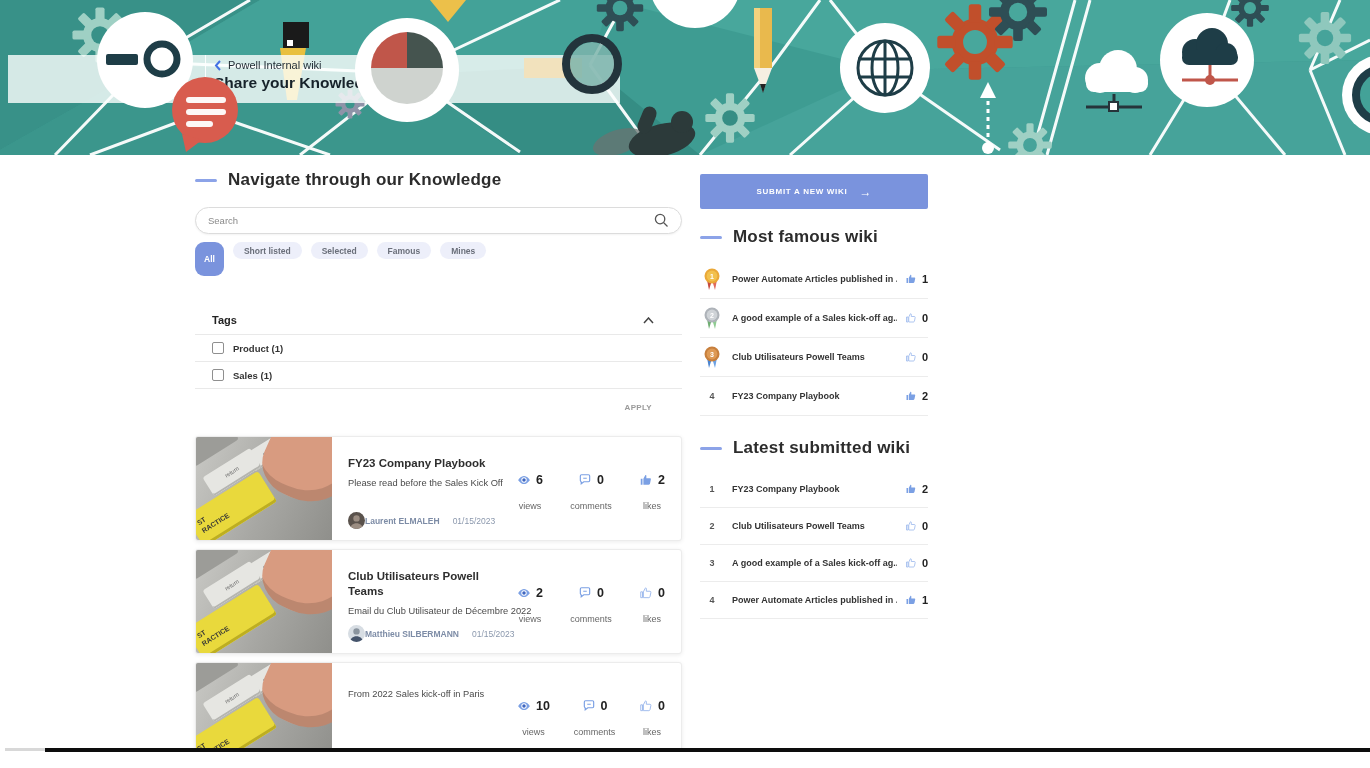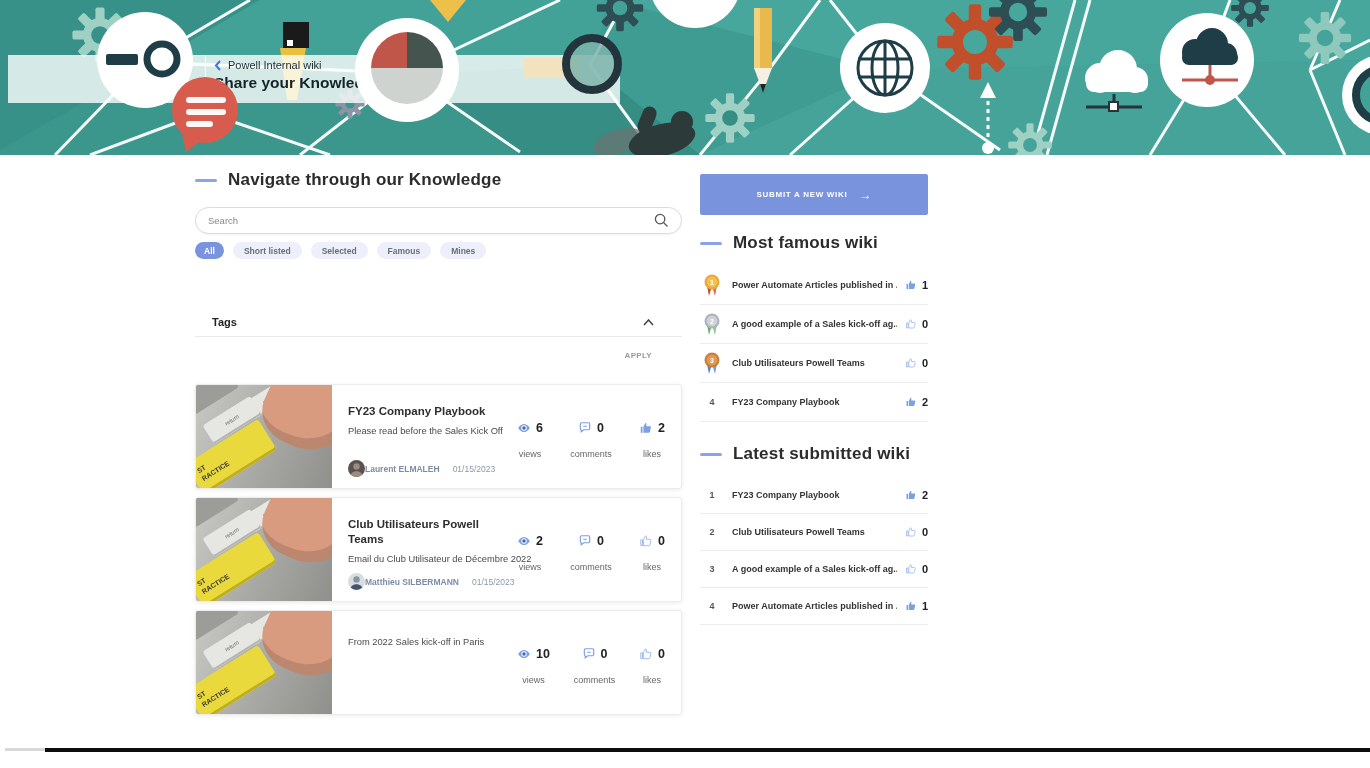--- a/index.html
+++ b/index.html
@@ -25,24 +25,24 @@
   .sec-head { display:flex; align-items:center; }
   .sec-dash { width:22px; height:3px; background:#8ca3e8; border-radius:2px; margin-right:11px; flex-shrink:0; }
   .sec-title { font-size:17px; font-weight:bold; color:#2c2c2c; letter-spacing:.2px; }
 
   
   .searchbar { margin-top:17px; height:27px; border:1px solid #dcdcdc; border-radius:14px; display:flex; align-items:center; padding:0 12px; background:#fff; box-shadow:0 1px 2px rgba(0,0,0,.05); }
   .searchbar input { border:none; outline:none; flex:1; font-size:9.5px; color:#333; font-family:inherit; background:transparent; }
   .searchbar input::placeholder { color:#8a8a8a; }
   .pills { display:flex; gap:9px; margin-top:8px; }
   .pill { height:17px; border-radius:9px; background:#edeffa; color:#6a6f7a; font-size:8.5px; font-weight:600; display:flex; align-items:center; padding:0 11px; cursor:pointer; }
-  .pill.active { background:#7a93dd; color:#fff; padding:8px 9px; }
+  .pill.active { background:#7a93dd; color:#fff; padding:17px 9px; }
 
   
-  .tags { margin-top:55px; }
+  .tags { margin-top:36px; }
   .tags-head { display:flex; justify-content:space-between; align-items:center; padding:2px 28px 8px 17px; border-bottom:1px solid #e9e9e9; }
   .tags-title { font-size:11px; font-weight:bold; color:#222; }
   .tag-row { display:flex; align-items:center; gap:9px; padding:7px 0 7px 17px; border-bottom:1px solid #e9e9e9; cursor:pointer; }
   .box { width:12px; height:12px; border:1px solid #8f8f8f; border-radius:2px; background:#fff; flex-shrink:0; }
   .tag-label { font-size:9.5px; color:#333; font-weight:600; }
   .apply-row { text-align:right; padding:7px 30px 0 0; }
   .apply { font-size:8px; color:#9a9a9a; font-weight:600; letter-spacing:.3px; cursor:pointer; }
 
   
   .cards { margin-top:22px; }
@@ -61,21 +61,21 @@
   .avatar { width:17px; height:17px; border-radius:50%; overflow:hidden; flex-shrink:0; }
   .author-name { font-size:8.5px; color:#7d8ca6; font-weight:600; }
   .author-date { font-size:8.5px; color:#8b98ad; margin-left:5px;padding-left:8px; }
   .card-stats { width:164px; display:flex; align-items:center; justify-content:space-between; padding:6px 16px 0 0; flex-shrink:0; }
   .stat { display:flex; flex-direction:column; align-items:center; }
   .stat-top { display:flex; align-items:center; gap:5px; height:16px; }
   .stat-num { font-size:12.5px; font-weight:bold; color:#222; }
   .stat-label { font-size:9px; color:#666; margin-top:13px; }
 
   
-  .submit-btn { width:100%; height:41px; background:#7a93dd; color:#fff; border:none; border-radius:2px; font-size:8px; font-weight:bold; letter-spacing:.7px; display:flex; align-items:center; justify-content:center; gap:12px; cursor:pointer; font-family:inherit; }
+  .submit-btn { width:100%; height:35px; background:#7a93dd; color:#fff; border:none; border-radius:2px; font-size:8px; font-weight:bold; letter-spacing:.7px; display:flex; align-items:center; justify-content:center; gap:12px; cursor:pointer; font-family:inherit; }
   .submit-arrow { font-size:12px; font-weight:normal; letter-spacing:0; }
   .side-head-famous { margin-top:18px; }
   .side-head-latest { margin-top:22px; }
   .side-list { margin-top:13px; }
   .side-row { display:flex; align-items:center; border-bottom:1px solid #ececec; height:39px; gap:8px; cursor:pointer; }
   .side-list.latest .side-row { height:37px; }
   .rank-col { width:24px; display:flex; justify-content:center; align-items:center; font-size:9px; color:#555; font-weight:600; flex-shrink:0; }
   .row-title { flex:1; font-size:9px; font-weight:bold; color:#333; white-space:nowrap; overflow:hidden; min-width:0; }
   .row-likes { display:flex; align-items:center; gap:5px; flex-shrink:0; }
   .row-like-count { font-size:11px; font-weight:bold; color:#222; }
@@ -277,20 +277,28 @@
       <span class="pill">Mines</span>
     </div>
 
     <div class="tags">
       <div class="tags-head">
         <span class="tags-title">Tags</span>
         <svg width="11" height="7" viewBox="0 0 11 7">
             <polyline points="1,6 5.5,1 10,6" stroke="#444" stroke-width="1.5" fill="none"></polyline>
           </svg>
       </div>
+      <div class="tag-row">
+        <span class="box"></span>
+        <span class="tag-label">Product (1)</span>
+      </div>
+      <div class="tag-row">
+        <span class="box"></span>
+        <span class="tag-label">Sales (1)</span>
+      </div>
       <div class="apply-row">
         <span class="apply">APPLY</span>
       </div>
     </div>
 
     <div class="cards">
 
       <div class="card">
         <div class="card-img">
           <span class="k-dark"></span>

